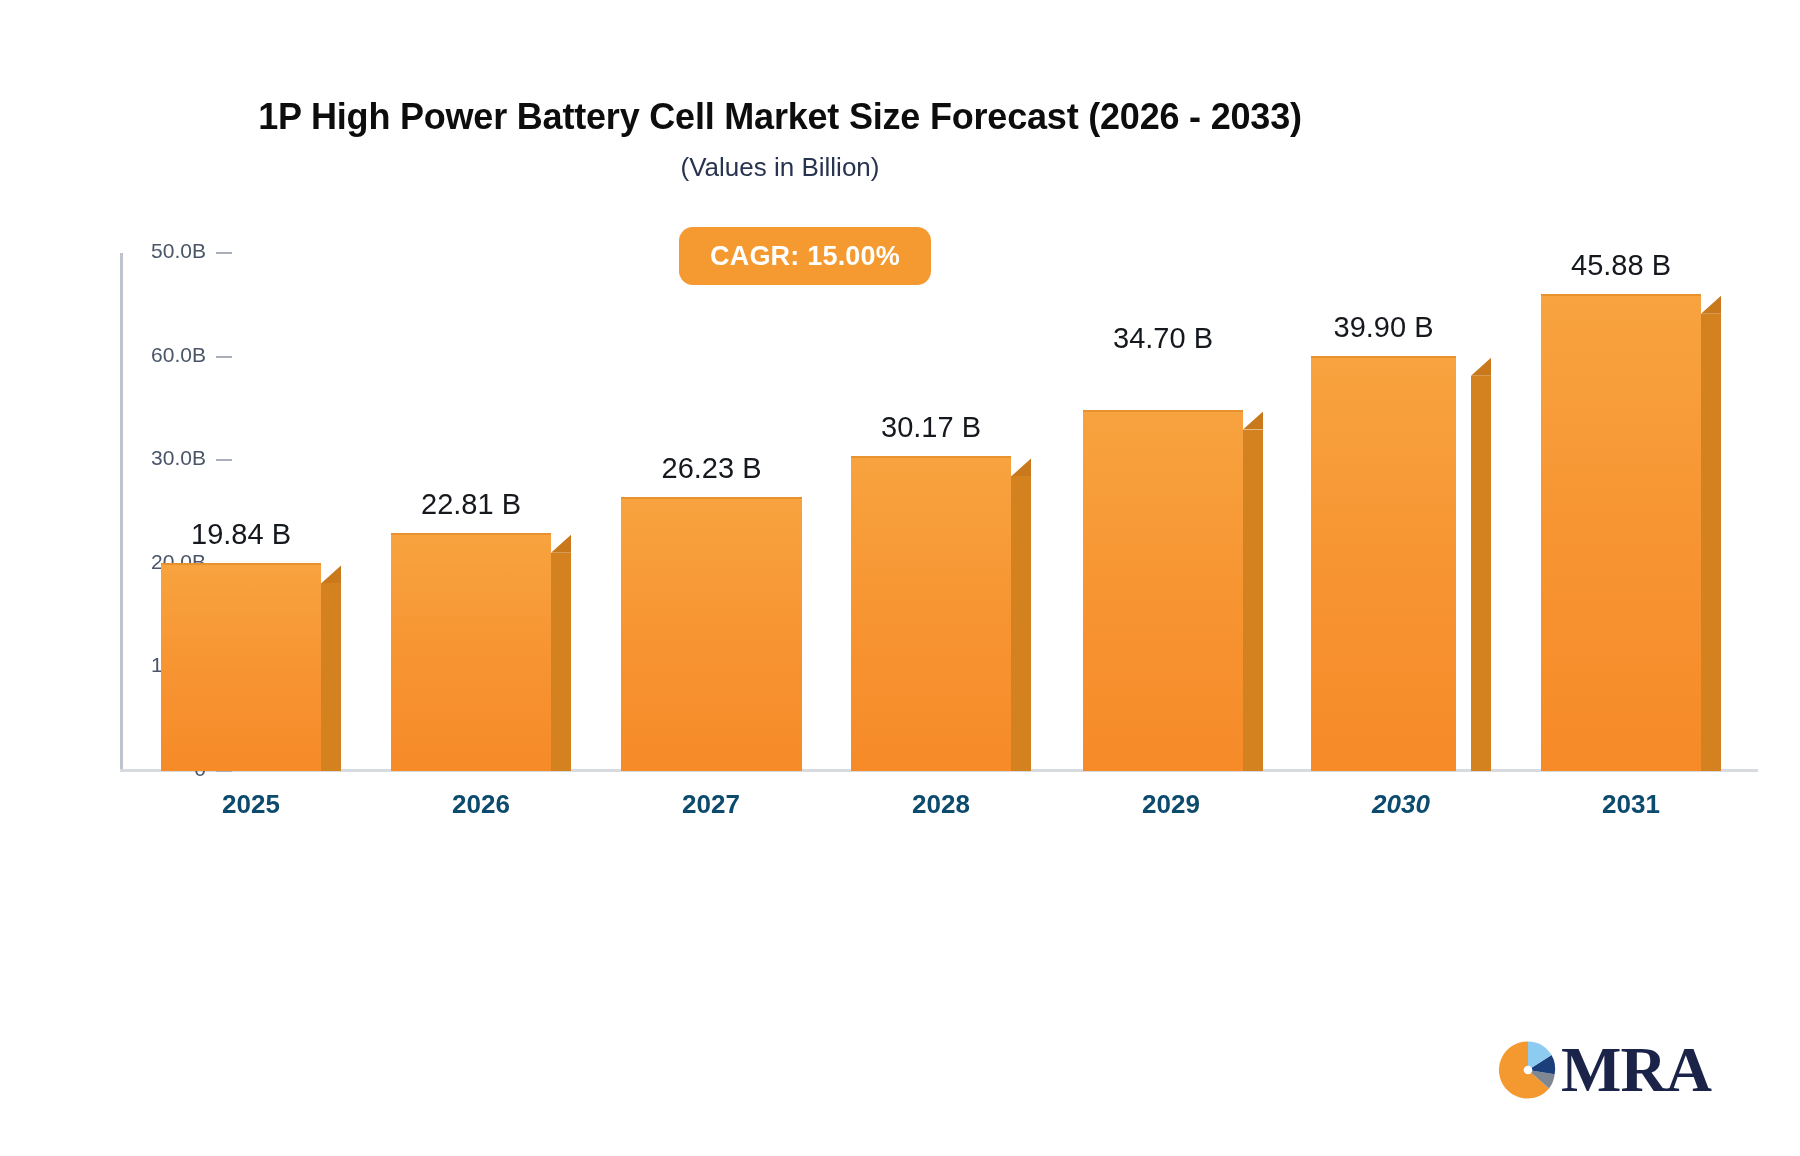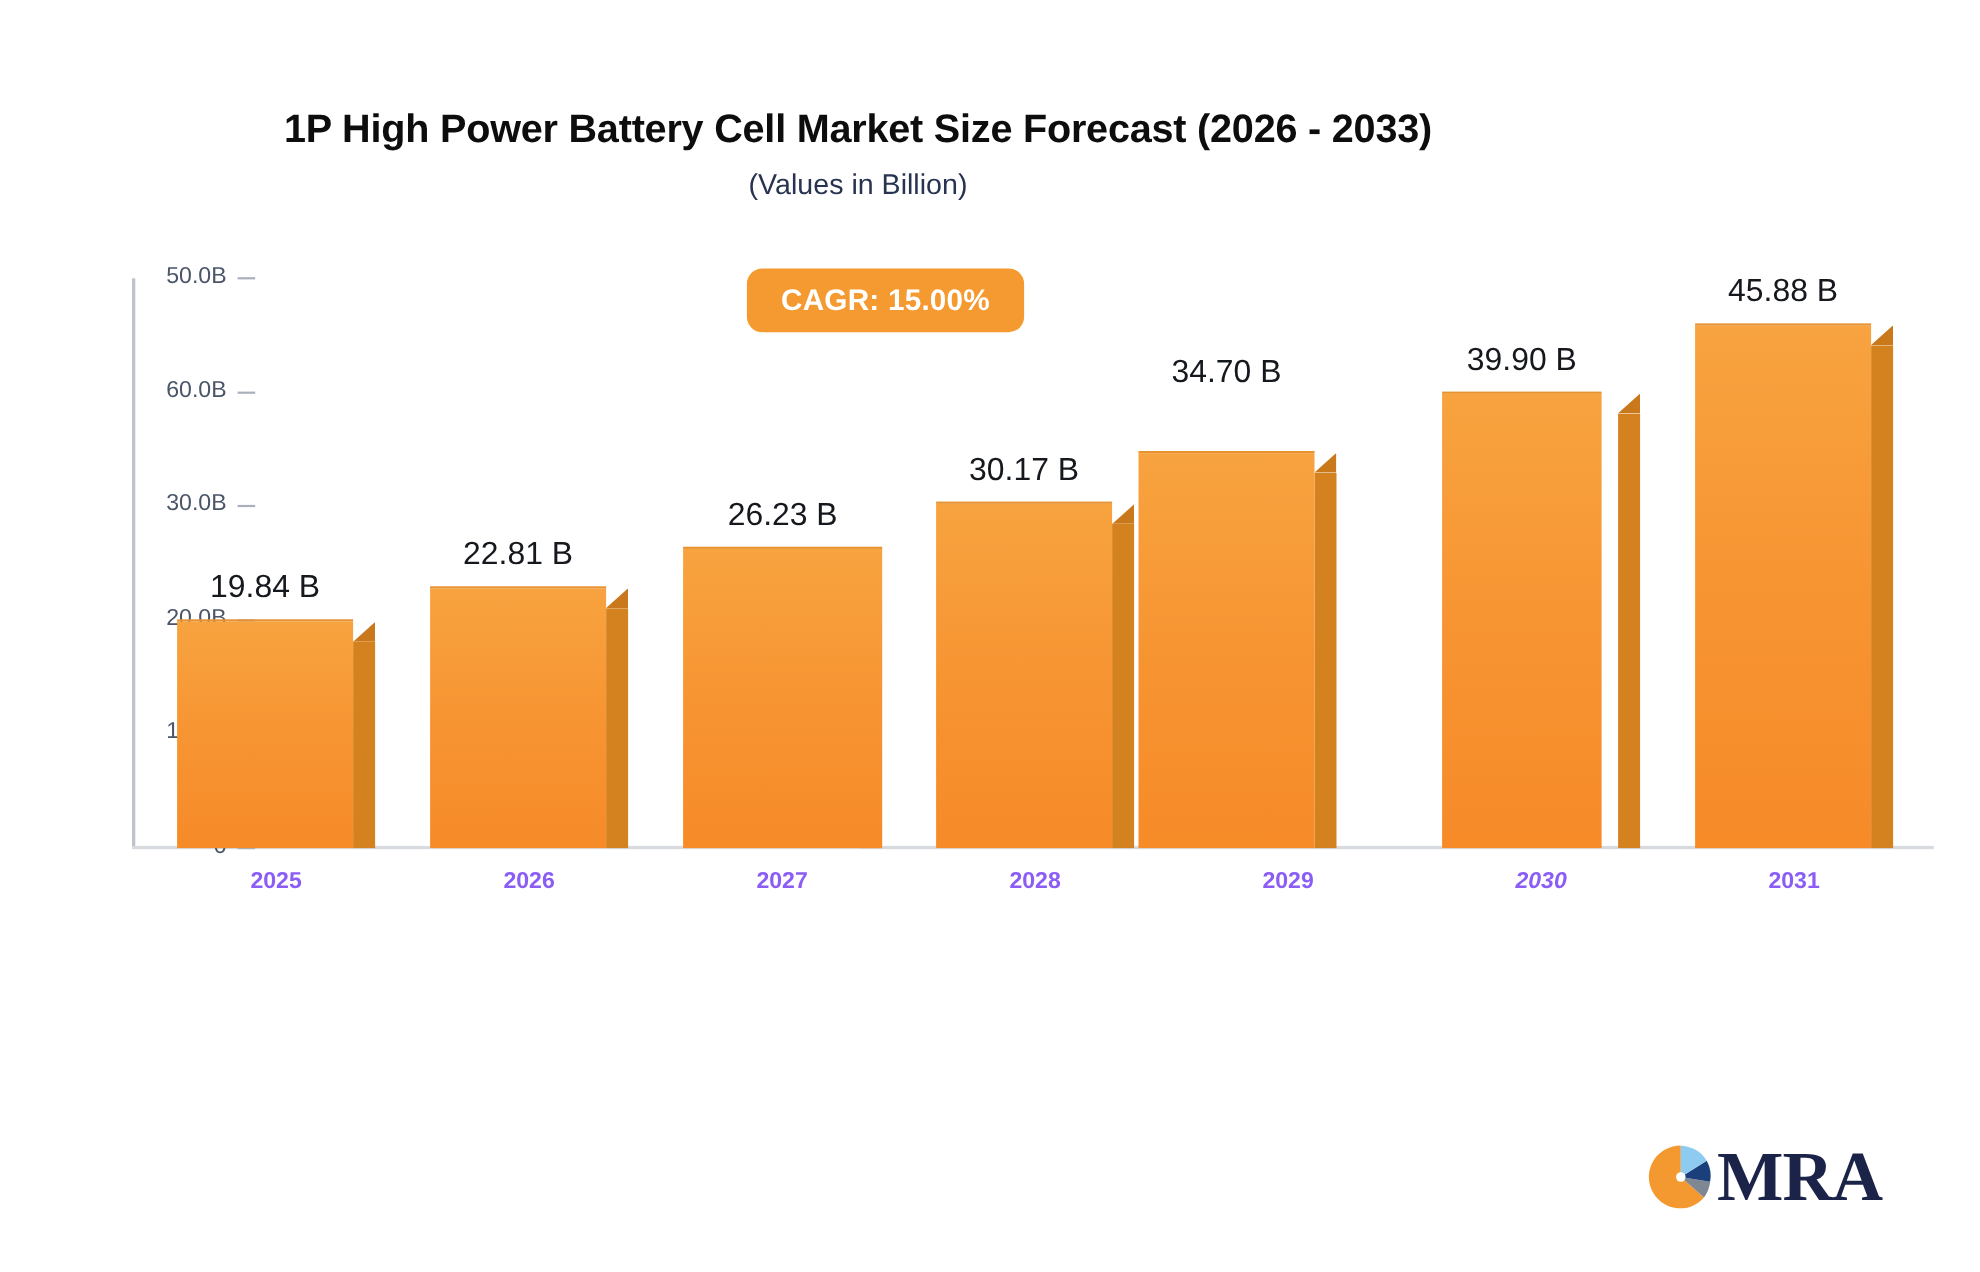--- a/index.html
+++ b/index.html
@@ -48,21 +48,20 @@
     height: 58px;
     background: #f59a30;
     border-radius: 14px;
     color: #ffffff;
     font-size: 27px;
     font-weight: bold;
     display: flex;
     align-items: center;
     justify-content: center;
     letter-spacing: 0.2px;
-    margin-top: 17px;
   }
 
   
   #plot-area {
     position: absolute;
     left: 120px;
     top: 253px;
     width: 1610px;
     height: 518px;
   }
@@ -142,23 +141,23 @@
     margin-bottom: 14px;
     font-size: 29px;
     color: #15181d;
     white-space: nowrap;
   }
 
   
   .x-tick-label {
     position: absolute;
     top: 789px;
-    font-size: 21px;
-    font-weight: bold;
-    color: #8b5cf6;
+    font-size: 26px;
+    font-weight: bold;
+    color: #0c4a6e;
     text-align: center;
     transform: translateX(-50%);
     white-space: nowrap;
   }
 
   
   #brand-logo {
     position: absolute;
     left: 1497px;
     top: 1038px;
@@ -237,21 +236,21 @@
         <div class="bar-top" style="left: 160px; bottom: 253.743px;"></div>
         <div class="bar-face" style="height: 271.743px;"></div>
         <div class="bar-value">26.23 B</div>
       </div>
       <div class="bar-group" style="left: 731px; width: 160px; height: 312.561px;">
         <div class="bar-side" style="left: 160px; height: 294.561px;"></div>
         <div class="bar-top" style="left: 160px; bottom: 294.561px;"></div>
         <div class="bar-face" style="height: 312.561px;"></div>
         <div class="bar-value">30.17 B</div>
       </div>
-      <div class="bar-group" style="left: 915px; width: 160px; height: 402px; text-align: right;">
+      <div class="bar-group" style="left: 963px; width: 160px; height: 402px; text-align: right;">
         <div class="bar-side" style="left: 160px; height: 341.492px;"></div>
         <div class="bar-top" style="left: 160px; bottom: 341.492px;"></div>
         <div class="bar-face" style="height: 359.492px;"></div>
         <div class="bar-value">34.70 B</div>
       </div>
       <div class="bar-group" style="left: 1191px; width: 145px; height: 413.364px;">
         <div class="bar-side" style="left: 160px; height: 395.364px;"></div>
         <div class="bar-top" style="left: 160px; bottom: 395.364px;"></div>
         <div class="bar-face" style="height: 413.364px;"></div>
         <div class="bar-value">39.90 B</div>

